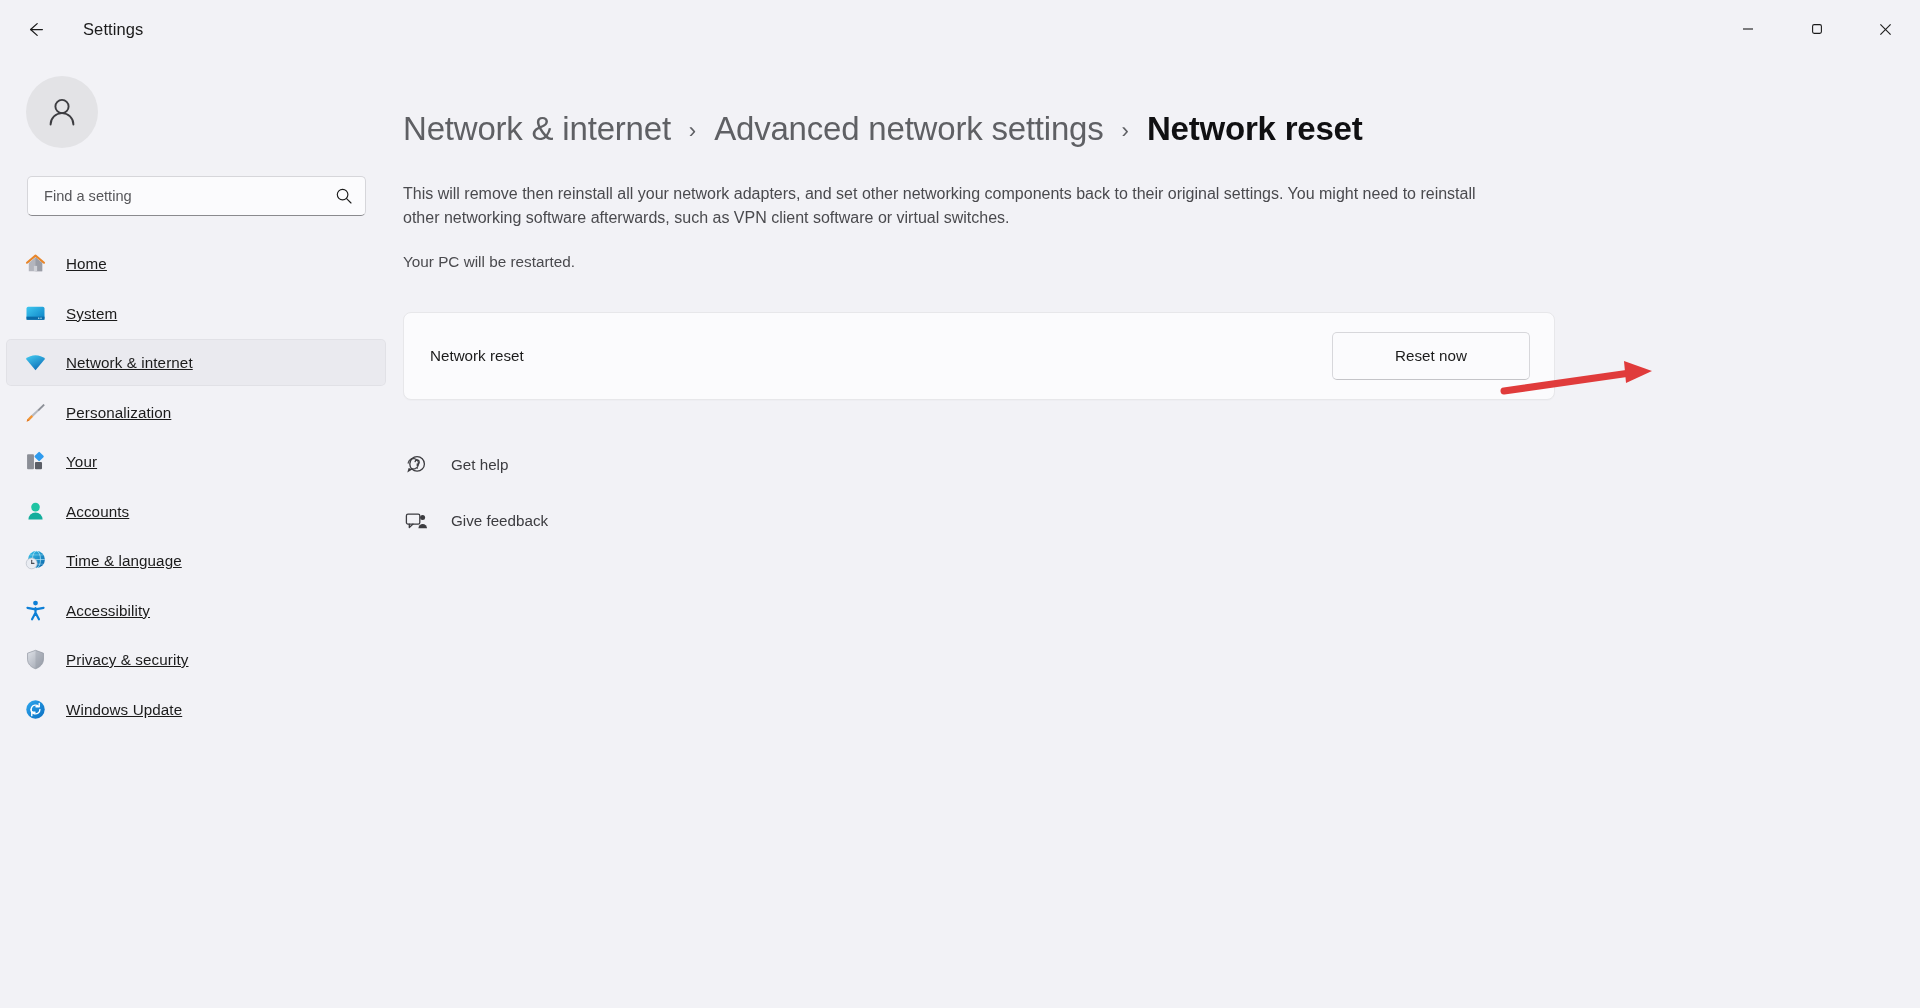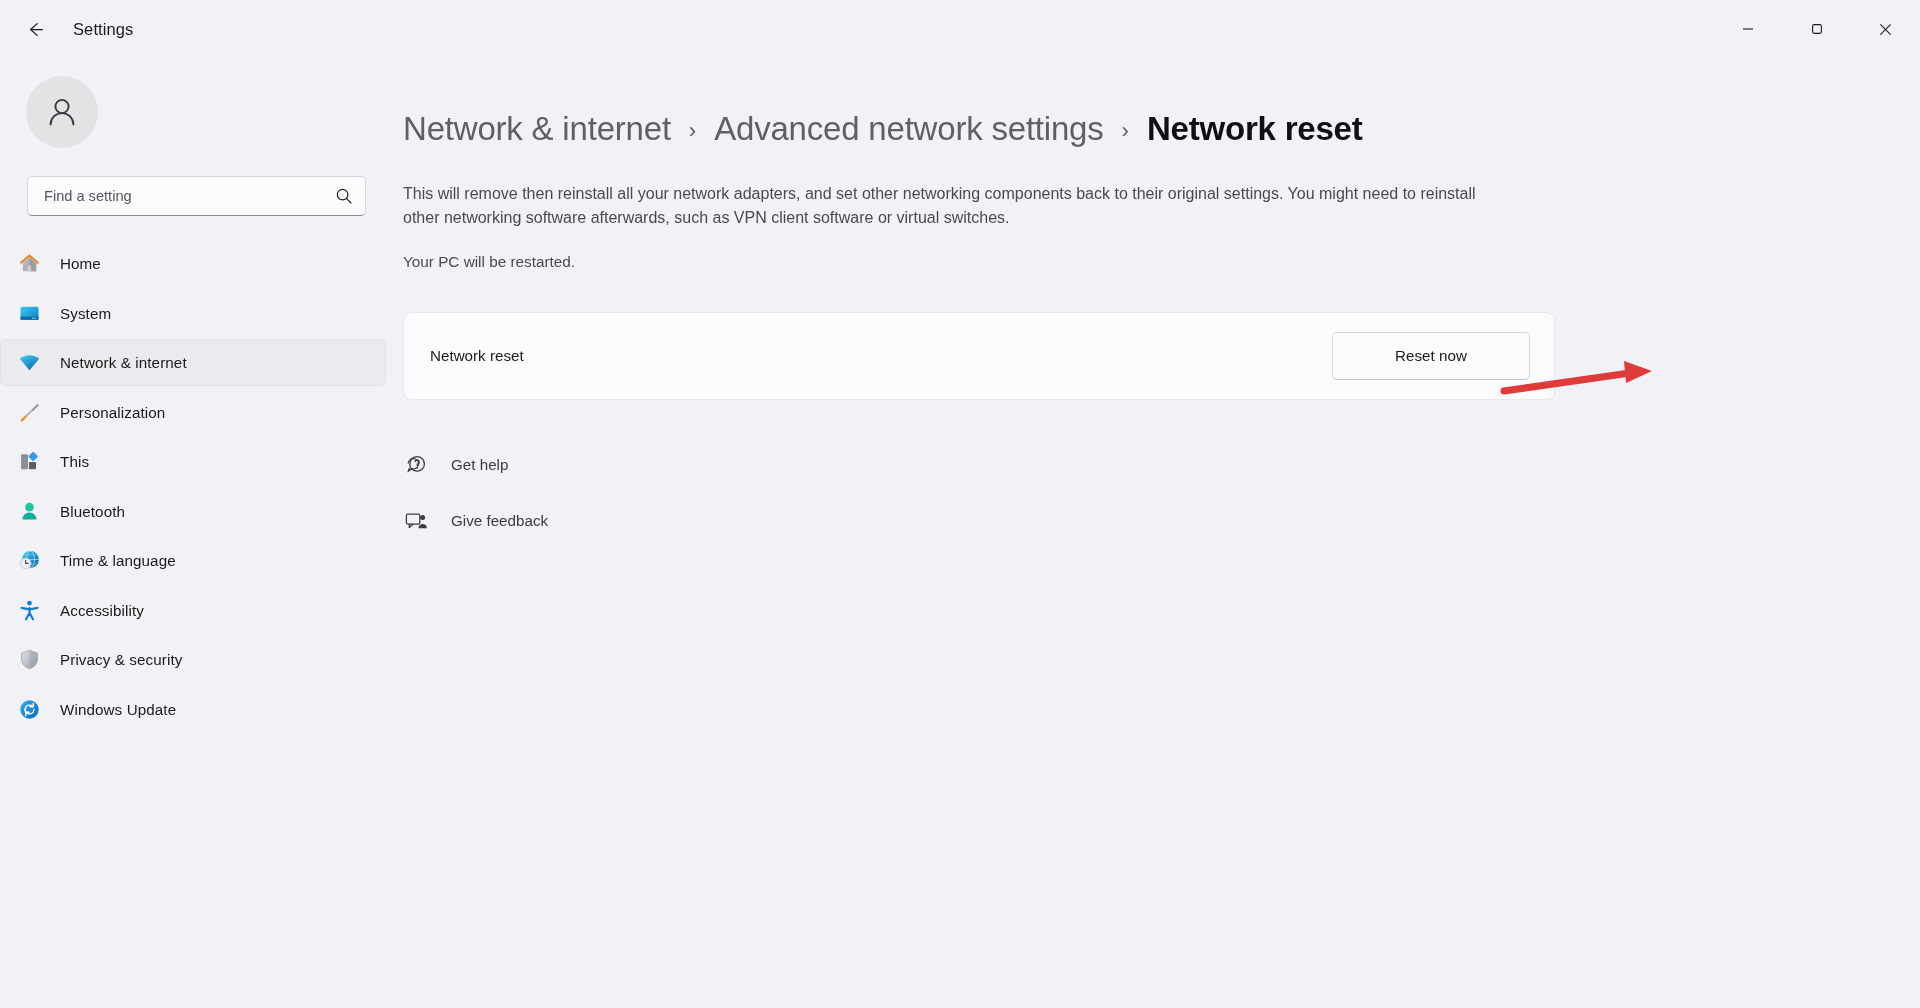--- a/index.html
+++ b/index.html
@@ -36,21 +36,21 @@
   }
   .back-btn {
     width: 42px; height: 36px;
     display: flex; align-items: center; justify-content: center;
     border-radius: 5px;
     cursor: pointer;
     flex: 0 0 auto;
   }
   .app-title {
     font-size: 16.5px;
-    margin-left: 17px;
+    margin-left: 27px;
     color: #1b1b1b;
     letter-spacing: .1px;
   }
   .win-controls {
     margin-left: auto;
     display: flex;
     height: 58px;
   }
   .win-btn {
     width: 69px; height: 58px;
@@ -115,23 +115,24 @@
     background: transparent;
     font-family: "Liberation Sans", sans-serif;
     font-size: 14.6px;
     color: #3a3a3c;
   }
   .search-box input::placeholder { color: #56565a; opacity: 1; }
   .search-ico { flex: 0 0 auto; display: flex; align-items: center; }
 
   .nav-list {
     margin-top: 24px;
-    padding: 0 9px 0 0;
+    padding: 0 9px 0 6px;
     overflow: hidden;
     flex: 1 1 auto;
+    text-decoration: underline;
   }
   .nav-item {
     position: relative;
     height: 47px;
     display: flex;
     align-items: center;
     border-radius: 5px;
     padding-left: 17px;
     cursor: pointer;
     margin-bottom: 2.5px;
@@ -397,31 +398,31 @@
         </div>
 
         <div class="nav-item">
           <span class="nav-ico">
             <svg width="23" height="23" viewBox="0 0 24 24">
               <rect x="3.2" y="4.4" width="7.2" height="15.6" rx="1" fill="#8b8e96"></rect>
               <rect x="11.4" y="12.6" width="7.4" height="7.4" rx="1" fill="#5b5e66"></rect>
               <rect x="12.1" y="3.1" width="7.4" height="7.4" rx="1" fill="#2f9bee" transform="rotate(45 15.8 6.8)"></rect>
             </svg>
           </span>
-          <span class="nav-label">This</span>
+          <span class="nav-label">Your</span>
         </div>
 
         <div class="nav-item">
           <span class="nav-ico">
             <svg width="23" height="23" viewBox="0 0 24 24">
               <circle cx="12" cy="7.4" r="4.5" fill="#1fc4a3"></circle>
               <path d="M4.6 20.4 a7.4 7.4 0 0 1 14.8 0 Z" fill="#14ad9c"></path>
             </svg>
           </span>
-          <span class="nav-label">Bluetooth</span>
+          <span class="nav-label">Accounts</span>
         </div>
 
         <div class="nav-item">
           <span class="nav-ico">
             <svg width="23" height="23" viewBox="0 0 24 24">
               <defs>
                   <linearGradient id="glb" x1="0" y1="0" x2="1" y2="1">
                 <stop offset="0" stop-color="#39c5ec"></stop>
                     <stop offset="1" stop-color="#0a62a8"></stop>
               </linearGradient>

